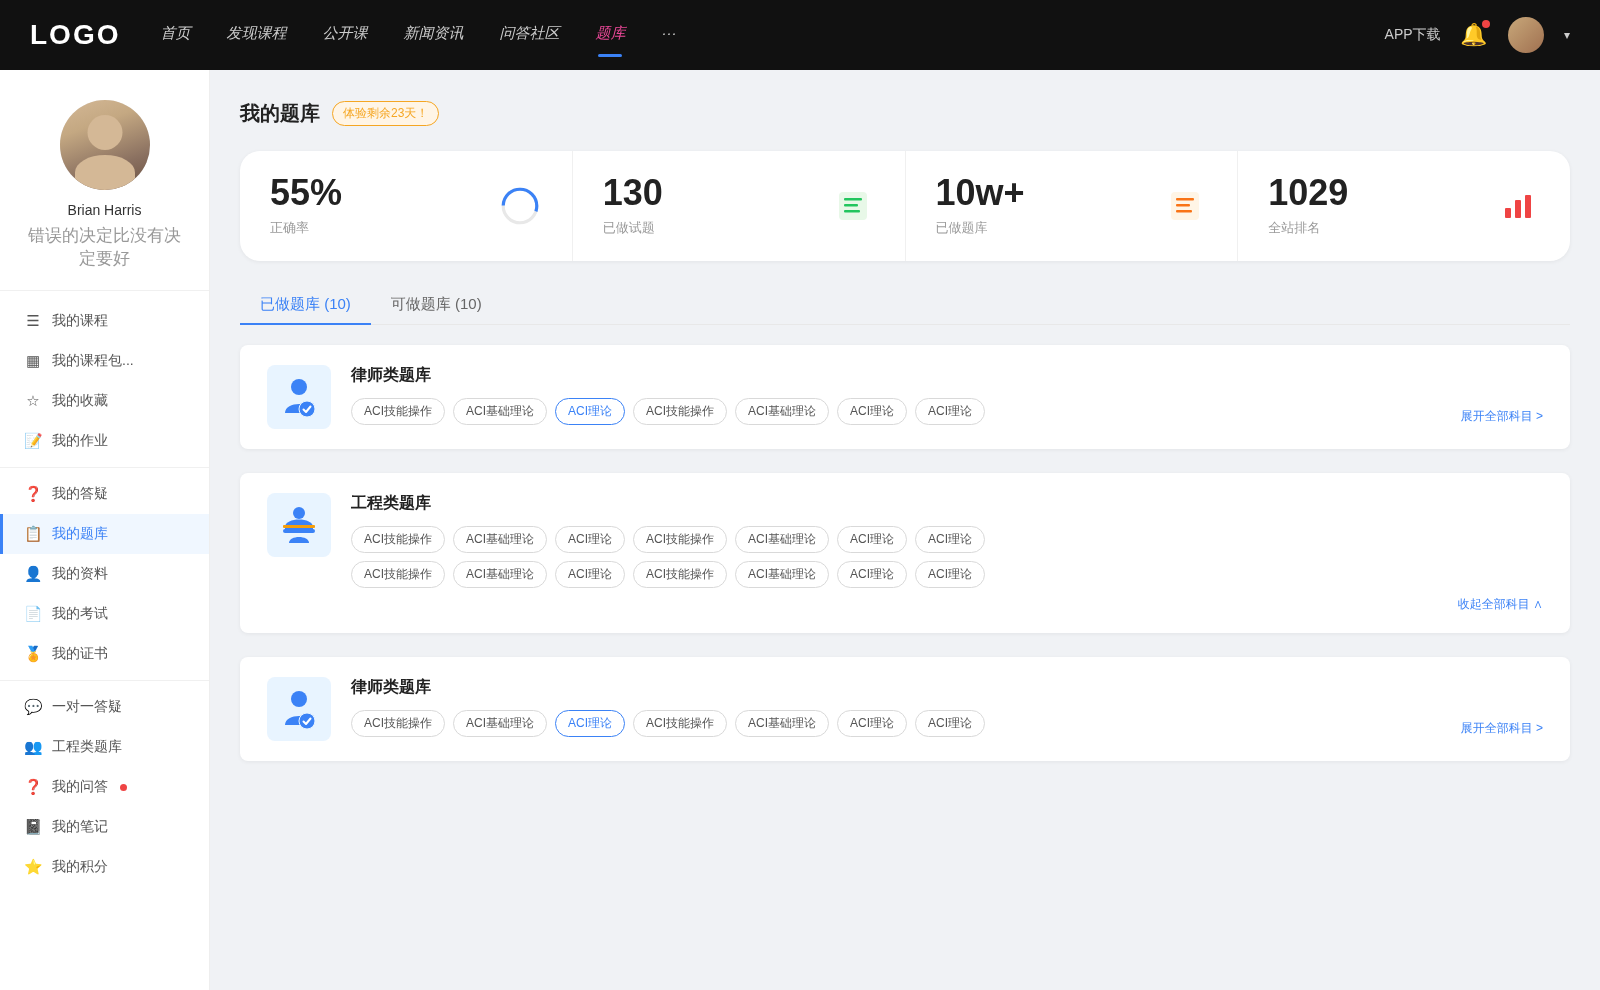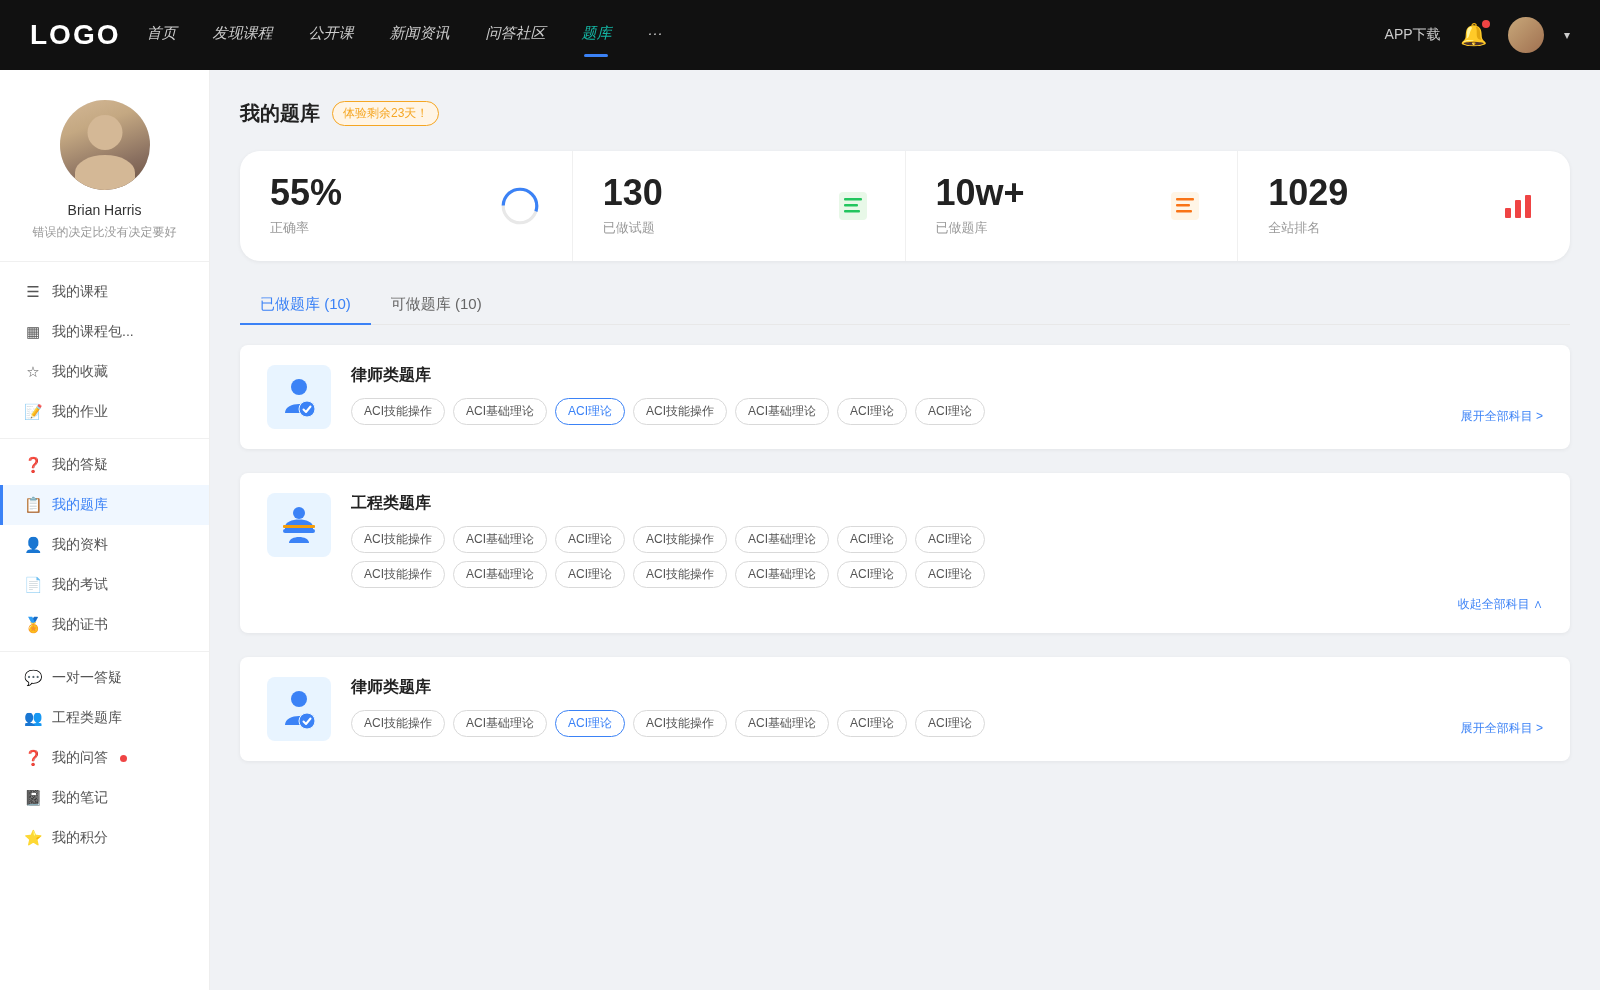--- a/index.html
+++ b/index.html
@@ -12,38 +12,38 @@
       display: flex;
       align-items: center;
       padding: 0 30px;
       position: relative;
     }
     .nav-logo {
       color: #fff;
       font-size: 28px;
       font-weight: 900;
       letter-spacing: 2px;
-      margin-right: 26px;
+      margin-right: 40px;
       flex-shrink: 0;
     }
     .nav-links {
       display: flex;
       gap: 36px;
       flex: 1;
     }
     .nav-link {
       color: #ccc;
       font-size: 15px;
       cursor: pointer;
       position: relative;
       padding-bottom: 4px;
       font-style: italic;
     }
     .nav-link.active {
-      color: #14b8a6;
+      color: #ec4899;
     }
     .nav-link.active::after {
       content: '';
       position: absolute;
       bottom: -10px;
       left: 50%;
       transform: translateX(-50%);
       width: 24px;
       height: 3px;
       background: #3b82f6;
@@ -154,21 +154,21 @@
       background: #d4b896;
       border-radius: 50% 50% 0 0;
     }
     .sidebar-username {
       font-size: 14px;
       font-weight: 500;
       color: #333;
       margin-bottom: 6px;
     }
     .sidebar-motto {
-      font-size: 12px;
+      font-size: 17px;
       color: #999;
       text-align: center;
     }
     .sidebar-menu {
       list-style: none;
     }
     .sidebar-menu-item {
       display: flex;
       align-items: center;
       gap: 10px;

